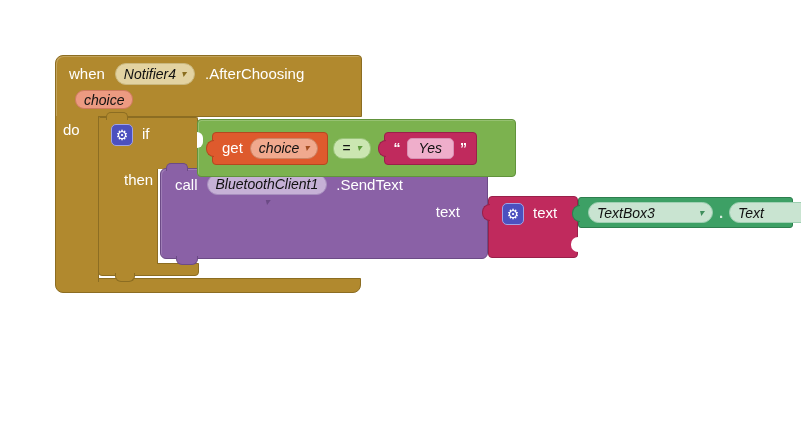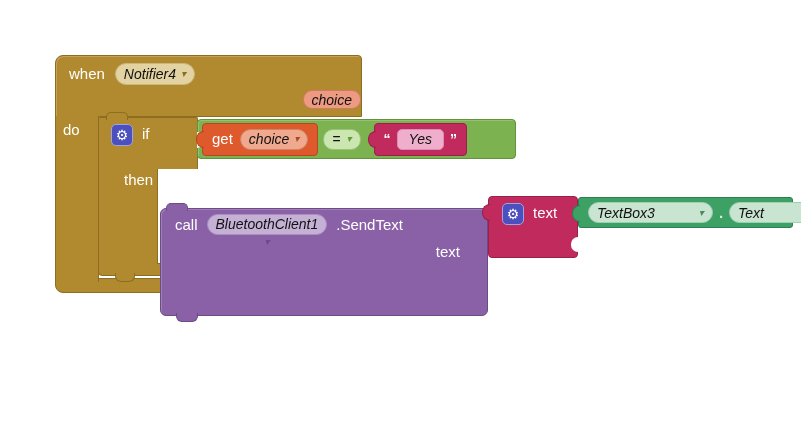--- a/index.html
+++ b/index.html
@@ -1,18 +1,18 @@
 <!DOCTYPE html>
 <html style="--gold: #B1892E; --goldBorder: #8C6D22; --greenOp: #7CB24F; --greenOpBorder: #61933C; --greenPill: #CBE6B1; --orange: #DE5A2D; --orangeBorder: #B4481F; --orangePill: #F0A98E; --magenta: #C02A5D; --magentaBorder: #99204A; --magentaPill: #EFAECB; --purple: #8A61A6; --purpleBorder: #6C4B86; --purplePill: #C6B1D6; --tealGreen: #3DA065; --tealBorder: #2E7E4E; --tealPill: #C9E4D1; --tanPill: #E3D3A2; --paramPill: #EC9A81; --gearBg: #4C50BF;"><head>
 <meta charset="utf-8">
 <style>
   html,body{margin:0;padding:0;background:#fff;}
   #canvas{position:relative;width:801px;height:429px;background:#fff;overflow:hidden;
           font-family:"Liberation Sans",sans-serif;}
-  .abs{position:absolute;box-sizing:border-box;text-align:right;}
+  .abs{position:absolute;box-sizing:border-box;}
   .wlabel{color:#fff;font-size:15px;line-height:20px;white-space:nowrap;}
   .pill{display:inline-flex;align-items:center;gap:5px;border-radius:11px;
         padding:1px 8px;font-size:14px;color:#111;white-space:nowrap;box-sizing:border-box;font-style:italic;}
   .tri{font-size:10px;line-height:10px;}
 
   
   .when-top{left:55px;top:55px;width:307px;height:62px;background:var(--gold);
             border:1px solid var(--goldBorder);border-radius:8px 4px 0 0;z-index:1;
             box-shadow:inset 1px 1px 0 rgba(255,255,255,.22);}
   .when-row1{display:flex;align-items:center;gap:10px;padding:7px 0 0 13px;}
@@ -38,46 +38,46 @@
              border:1px solid var(--goldBorder);border-radius:0 0 4px 4px;z-index:3;}
   .if-tab{position:absolute;left:16px;bottom:-7px;width:18px;height:8px;background:var(--gold);
           border:1px solid var(--goldBorder);border-top:none;border-radius:0 0 6px 6px;}
   .then-label{left:124px;top:170px;z-index:4;}
 
   .gear{width:20px;height:20px;background:var(--gearBg);border:1px solid #9FA3E6;
         border-radius:5px;color:#fff;display:inline-flex;align-items:center;justify-content:center;
         font-size:14px;line-height:14px;flex:0 0 auto;}
 
   
-  .green-cmp{left:197px;top:119px;width:319px;height:40px;background:var(--greenOp);
+  .green-cmp{left:197px;top:119px;width:319px;height:58px;background:var(--greenOp);
              border:1px solid var(--greenOpBorder);border-radius:4px;z-index:5;
-             display:flex;align-items:center;
+             display:flex;align-items:center;padding-left:10px;
              box-shadow:inset 1px 1px 0 rgba(255,255,255,.2);}
   .green-notch{position:absolute;left:-1px;top:12px;width:6px;height:16px;background:#fff;
                border-radius:0 8px 8px 0;}
   .get-block{position:relative;height:31px;background:var(--orange);border:1px solid var(--orangeBorder);
              border-radius:4px;display:flex;align-items:center;gap:7px;padding:0 9px;margin-left:4px;}
   .get-tab{position:absolute;left:-7px;top:7px;width:7px;height:15px;background:var(--orange);
            border:1px solid var(--orangeBorder);border-right:none;border-radius:8px 0 0 8px;}
   .pill-orange{background:var(--orangePill);border:1px solid #CC8566;height:21px;}
   .pill-orange .tri{color:#A34E22;}
   .eq-pill{background:var(--greenPill);border:1px solid #98C377;height:21px;margin-left:5px;
            border-radius:10px;gap:6px;}
   .eq-pill .tri{color:#5E9A3C;}
   .yes-block{position:relative;height:31px;background:var(--magenta);border:1px solid var(--magentaBorder);
              border-radius:4px;display:flex;align-items:center;gap:6px;padding:0 9px;margin-left:13px;}
   .yes-tab{position:absolute;left:-7px;top:7px;width:7px;height:15px;background:var(--magenta);
            border:1px solid var(--magentaBorder);border-right:none;border-radius:8px 0 0 8px;}
   .quote{color:#fff;font-size:14px;font-weight:bold;}
   .pill-pink{background:var(--magentaPill);border:1px solid #D890B4;height:21px;border-radius:5px;padding:1px 11px;}
 
   
-  .purple-call{left:160px;top:168px;width:328px;height:108px;background:var(--purple);
+  .purple-call{left:160px;top:168px;width:328px;height:91px;background:var(--purple);
                border:1px solid var(--purpleBorder);border-radius:6px;z-index:4;
-               box-shadow:inset 1px 1px 0 rgba(255,255,255,.18);margin-top:40px;}
+               box-shadow:inset 1px 1px 0 rgba(255,255,255,.18);}
   .purple-bump{position:absolute;left:5px;top:-6px;width:20px;height:7px;background:var(--purple);
                border:1px solid var(--purpleBorder);border-bottom:none;border-radius:5px 5px 0 0;}
   .purple-tab{position:absolute;left:15px;bottom:-7px;width:20px;height:8px;background:var(--purple);
               border:1px solid var(--purpleBorder);border-top:none;border-radius:0 0 6px 6px;}
   .call-row1{display:flex;align-items:center;gap:9px;padding:5px 10px 0 14px;}
   .call-row2{display:flex;justify-content:flex-end;padding-right:27px;margin-top:7px;}
   .pill-purple{background:var(--purplePill);border:1px solid #A78FBE;height:21px;flex-direction:column;}
   .pill-purple .tri{color:#6B4A85;}
 
   
@@ -104,20 +104,21 @@
 
 <div id="canvas">
 
   <div class="abs when-top">
     <div class="when-row1">
       <span class="wlabel">when</span>
       <span class="pill pill-tan">
         <span>Notifier4</span>
         <span class="tri">▾</span>
       </span>
+      <span class="wlabel">.AfterChoosing</span>
     </div>
     <div class="when-row2">
       <span class="pill pill-param">
         <span>choice</span>
       </span>
     </div>
   </div>
   <div class="abs when-bottom"></div>
   <div class="abs when-spine"></div>
   <div class="abs wlabel do-label">do</div>

